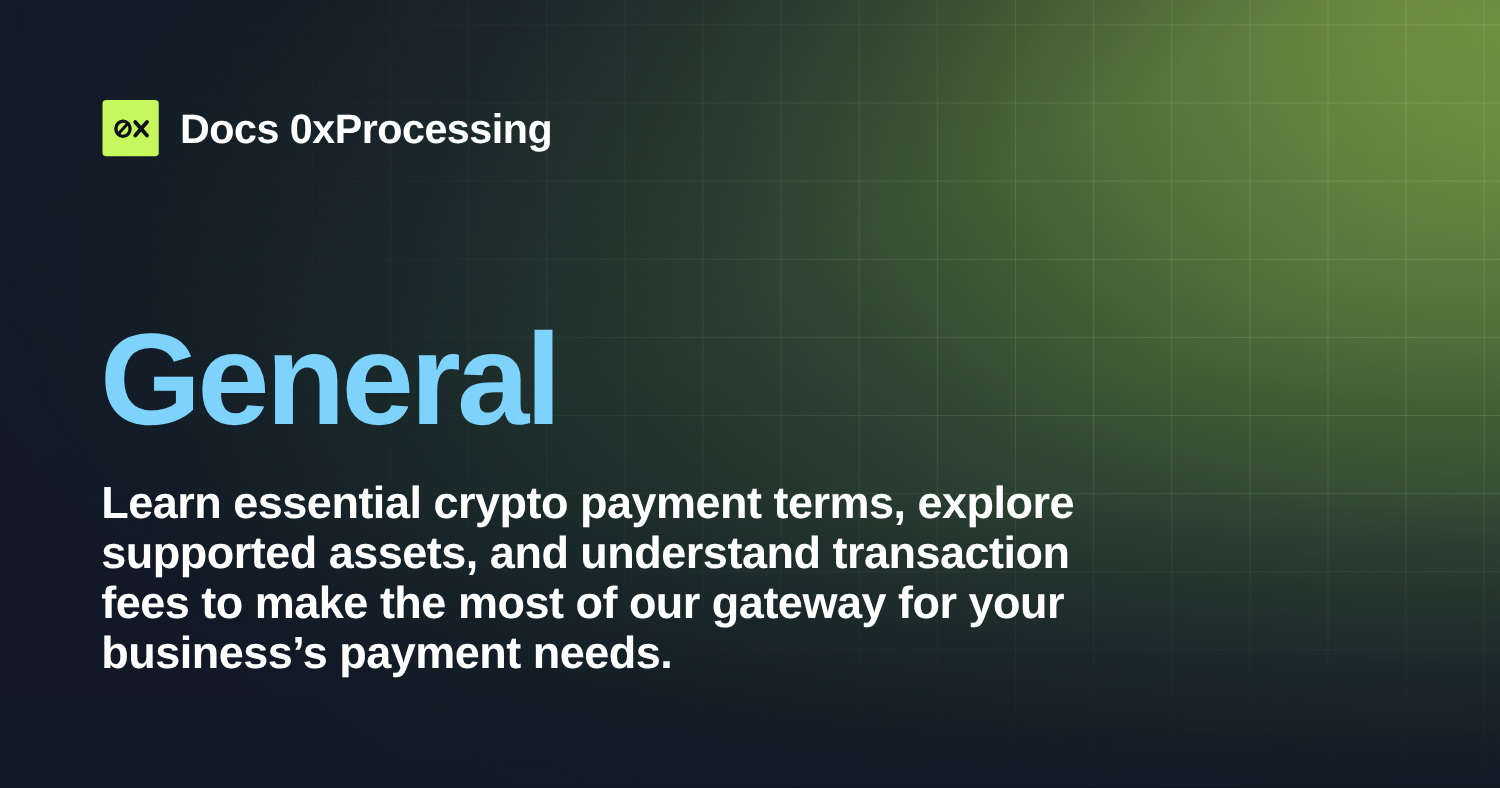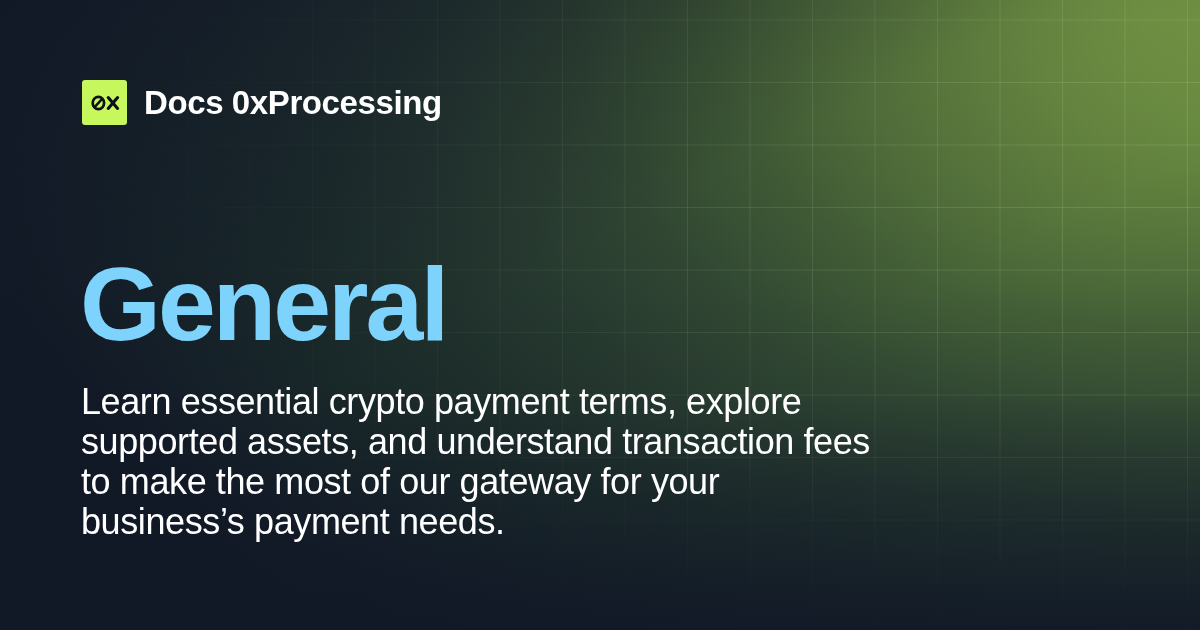--- a/index.html
+++ b/index.html
@@ -155,21 +155,21 @@
     line-height: 1;
     white-space: nowrap;
   }
 
   .page-subtitle {
     position: absolute;
     left: 81px;
     top: 382px;
     width: 800px;
     font-size: 36px;
-    font-weight: normal;
+    font-weight: bold;
     line-height: 40px;
     letter-spacing: -0.4px;
     color: #ffffff;
     white-space: pre-line;
   }
 </style>
 </head>
 <body>
 
 <div id="og-card">

